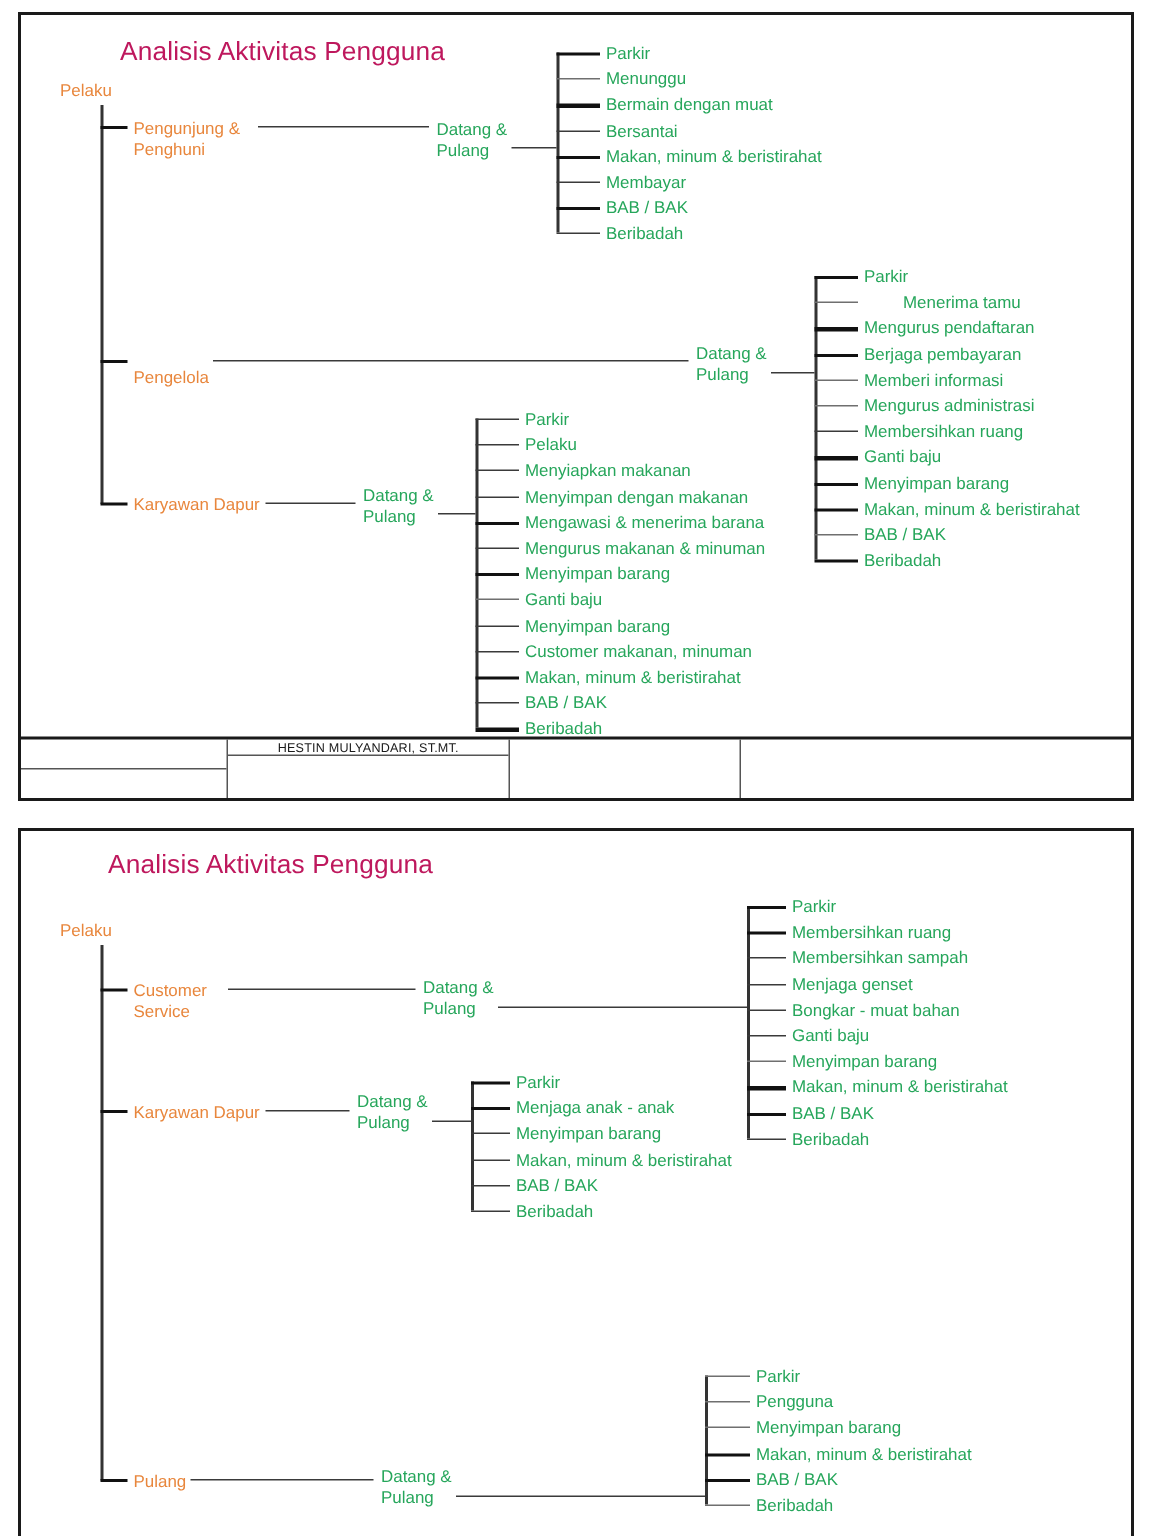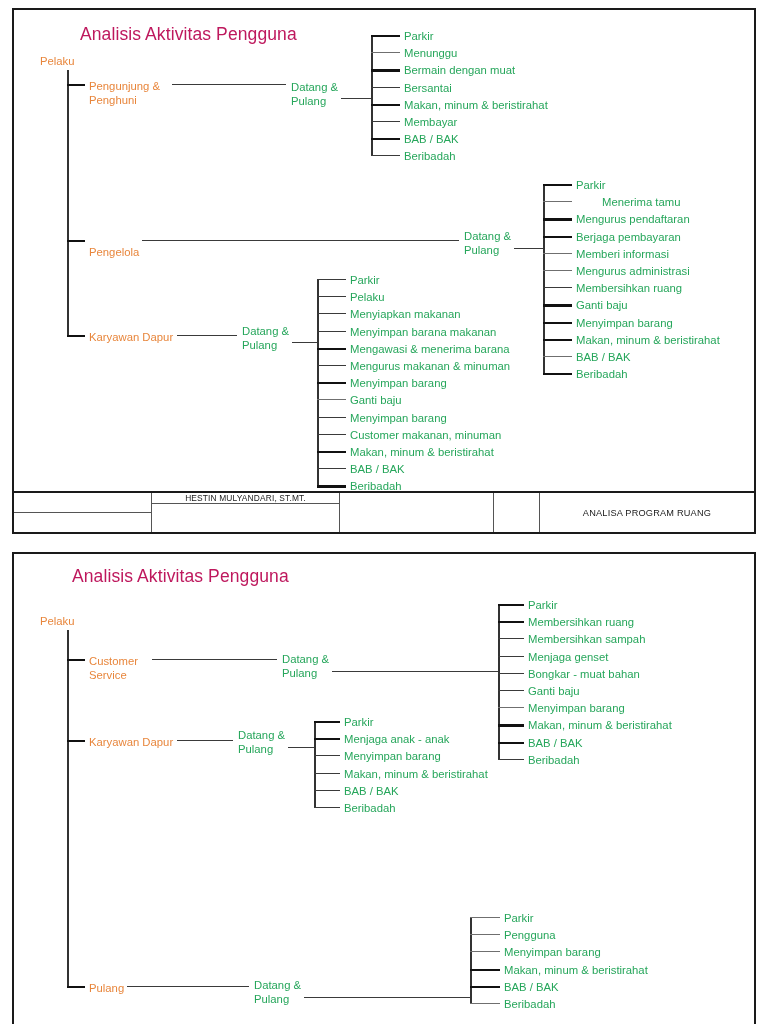--- a/index.html
+++ b/index.html
@@ -157,21 +157,21 @@
 Pulang</div>
         <div class="hline" style="left: 278px; top: 332px; width: 25px;"></div>
         <div class="vline dark" style="left: 303px; top: 269px; height: 206.4px;"></div>
         <div class="hline" style="left: 303px; top: 269px; width: 29px;"></div>
         <div class="lbl green" style="left: 336px; top: 263px;">Parkir</div>
         <div class="hline" style="left: 303px; top: 286.2px; width: 29px;"></div>
         <div class="lbl green" style="left: 336px; top: 280.2px;">Pelaku</div>
         <div class="hline" style="left: 303px; top: 303.4px; width: 29px;"></div>
         <div class="lbl green" style="left: 336px; top: 297.4px;">Menyiapkan makanan</div>
         <div class="hline" style="left: 303px; top: 320.6px; width: 29px;"></div>
-        <div class="lbl green" style="left: 336px; top: 314.6px;">Menyimpan barana makanan</div>
+        <div class="lbl green" style="left: 336px; top: 314.6px;">Menyimpan dengan makanan</div>
         <div class="hline bold" style="left: 303px; top: 337.8px; width: 29px;"></div>
         <div class="lbl green" style="left: 336px; top: 331.8px;">Mengawasi &amp; menerima barana</div>
         <div class="hline" style="left: 303px; top: 355px; width: 29px;"></div>
         <div class="lbl green" style="left: 336px; top: 349px;">Mengurus makanan &amp; minuman</div>
         <div class="hline bold" style="left: 303px; top: 372.2px; width: 29px;"></div>
         <div class="lbl green" style="left: 336px; top: 366.2px;">Menyimpan barang</div>
         <div class="hline thin" style="left: 303px; top: 389.4px; width: 29px;"></div>
         <div class="lbl green" style="left: 336px; top: 383.4px;">Ganti baju</div>
         <div class="hline" style="left: 303px; top: 406.6px; width: 29px;"></div>
         <div class="lbl green" style="left: 336px; top: 400.6px;">Menyimpan barang</div>
@@ -192,23 +192,20 @@
       </div>
       <div class="tb-cell" id="tb-c2">
         <div class="tb-split-top">HESTIN MULYANDARI, ST.MT.</div>
         <div class="tb-split-bot"></div>
       </div>
       <div class="tb-cell" id="tb-c3">
         <div class="tb-single"></div>
       </div>
       <div class="tb-cell" id="tb-c4">
         <div class="tb-single"></div>
-      </div>
-      <div class="tb-cell" id="tb-c5">
-        <div class="tb-single">ANALISA PROGRAM RUANG</div>
       </div>
     </div>
   </div>
 
   <div class="sheet" id="sheet-2">
     <div class="sheet-body" id="body-2">
       <div class="diagram-title" id="title-2">Analisis Aktivitas Pengguna</div>
     <div class="lbl orange" style="left: 26px; top: 60px;">Pelaku</div>
         <div class="vline dark" style="left: 53px; top: 76px; height: 357px;"></div>
         <div class="hline bold" style="left: 53px; top: 105px; width: 18px;"></div>

